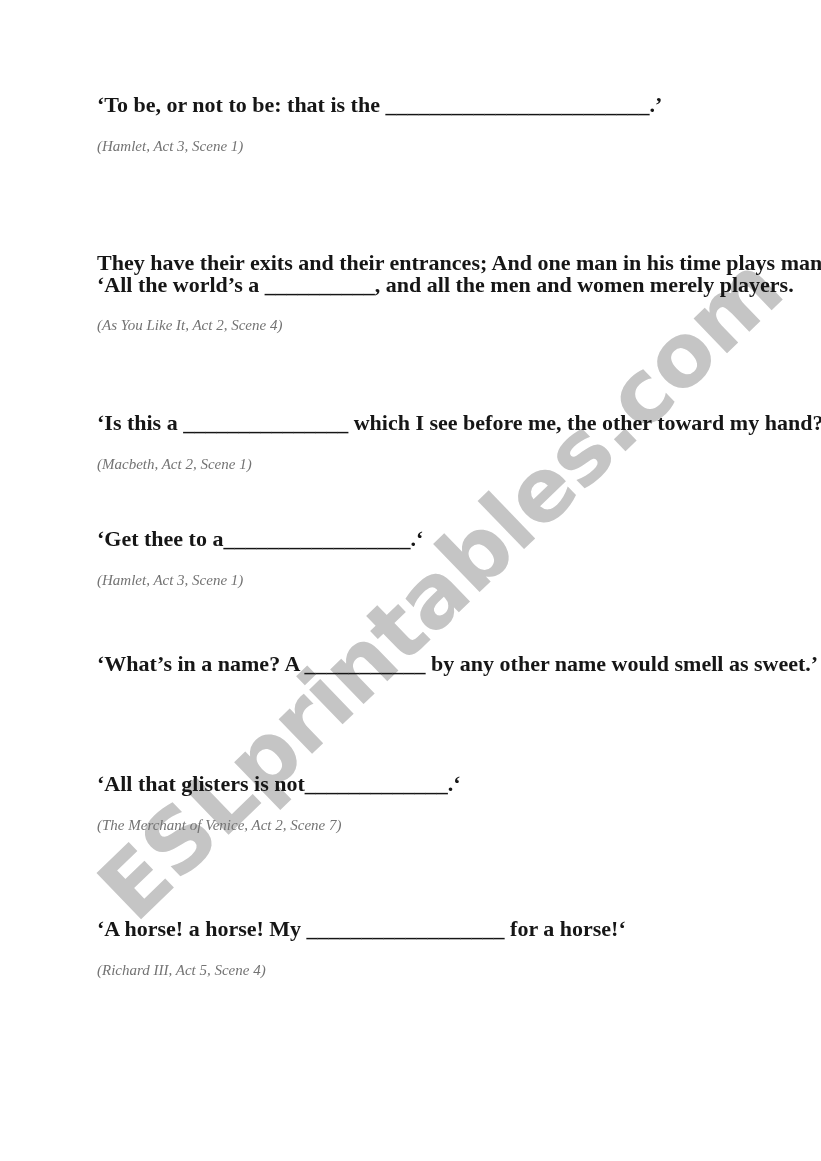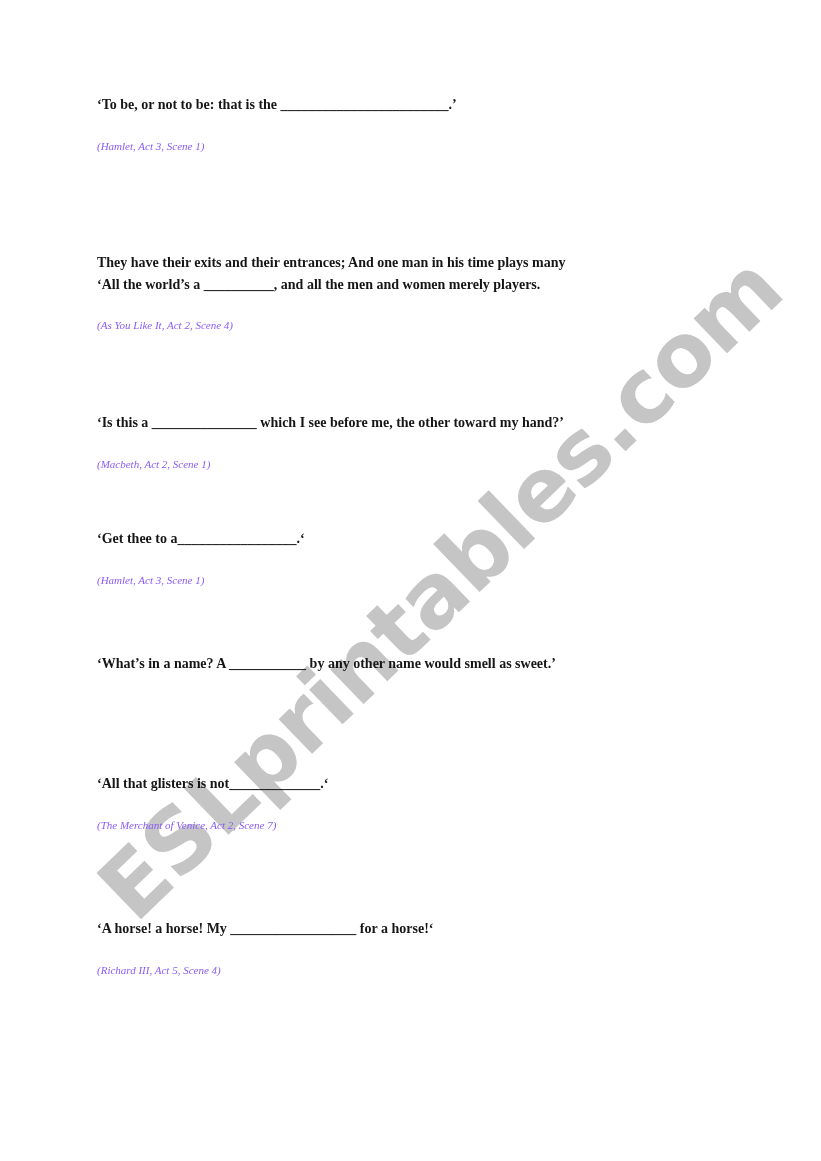--- a/index.html
+++ b/index.html
@@ -38,32 +38,32 @@
     position: absolute;
     inset: 0;
     z-index: 1;
   }
   .quote-group {
     position: absolute;
     left: 97px;
   }
   .q {
     font-weight: bold;
-    font-size: 14px;
+    font-size: 22px;
     line-height: 21.5px;
     white-space: nowrap;
     color: #161616;
   }
   .c {
     font-style: italic;
-    font-size: 11px;
+    font-size: 15px;
     line-height: 20px;
     margin-top: 20px;
     white-space: nowrap;
-    color: #8b5cf6;
+    color: #737373;
   }
 </style>
 </head>
 <body>
 
 <div class="page">
 
   <div class="watermark">ESLprintables.com</div>
 
   <div class="content">

